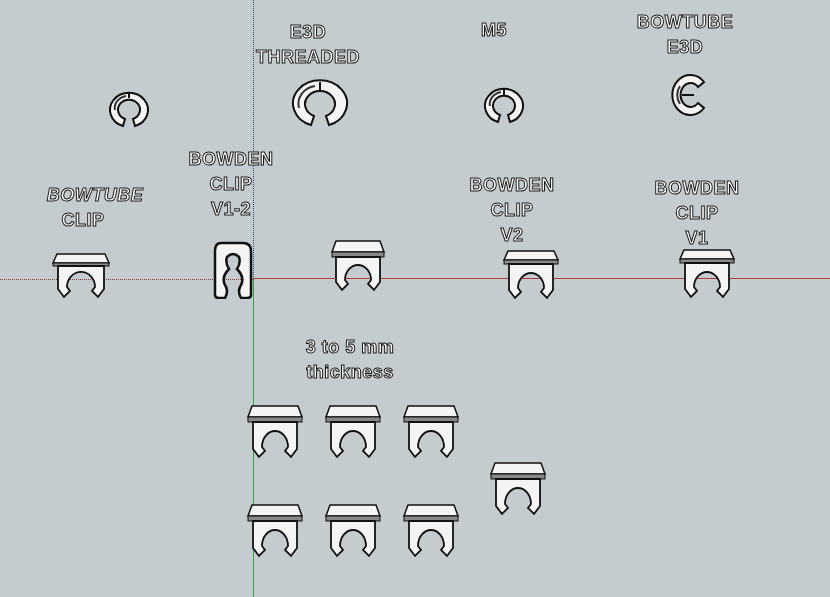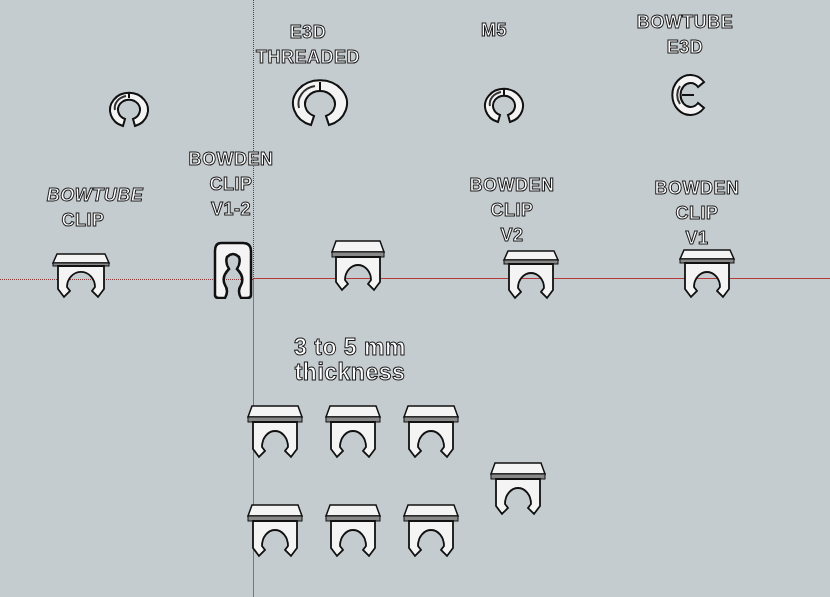--- a/index.html
+++ b/index.html
@@ -5,21 +5,21 @@
   html,body{margin:0;padding:0;}
   body{width:830px;height:597px;overflow:hidden;background:#c5ccd0;position:relative;font-family:"Liberation Sans",sans-serif;}
   .viewport{position:absolute;left:0;top:0;width:830px;height:597px;background:#c5ccd0;}
   .axis{position:absolute;}
   .axis-red{left:253px;top:278px;width:577px;height:1px;background:#b33a3a;}
   .axis-red-dotted{left:0;top:279px;width:253px;height:0;border-top:1px dotted #8a3a3a;}
   .axis-green{left:253px;top:279px;width:1px;height:318px;background:#2fa83a;}
   .axis-blue-dotted{left:253px;top:0;width:0;height:279px;border-left:1px dotted #2a4a7a;}
   .label{position:absolute;text-align:center;font-weight:bold;font-size:18px;line-height:25px;color:#fff;
     -webkit-text-stroke:1px #1a1a1a;letter-spacing:0.5px;white-space:pre;}
-  .label.small{font-size:23px;line-height:25px;}
+  .label.small{font-size:18px;line-height:25px;}
   .part{position:absolute;}
   svg{display:block;}
 </style>
 </head>
 <body>
 
 <div class="viewport">
 
   <div class="axis axis-red-dotted"></div>
   <div class="axis axis-red"></div>

